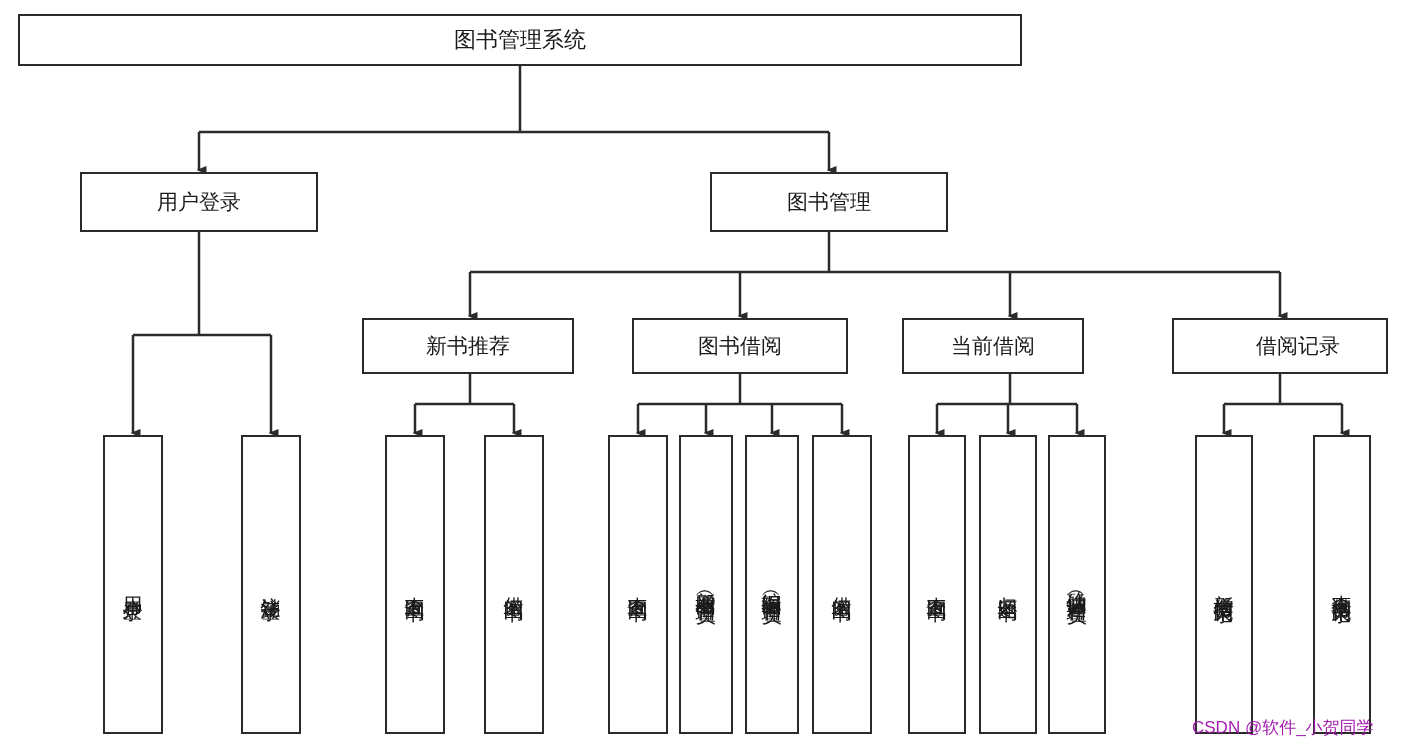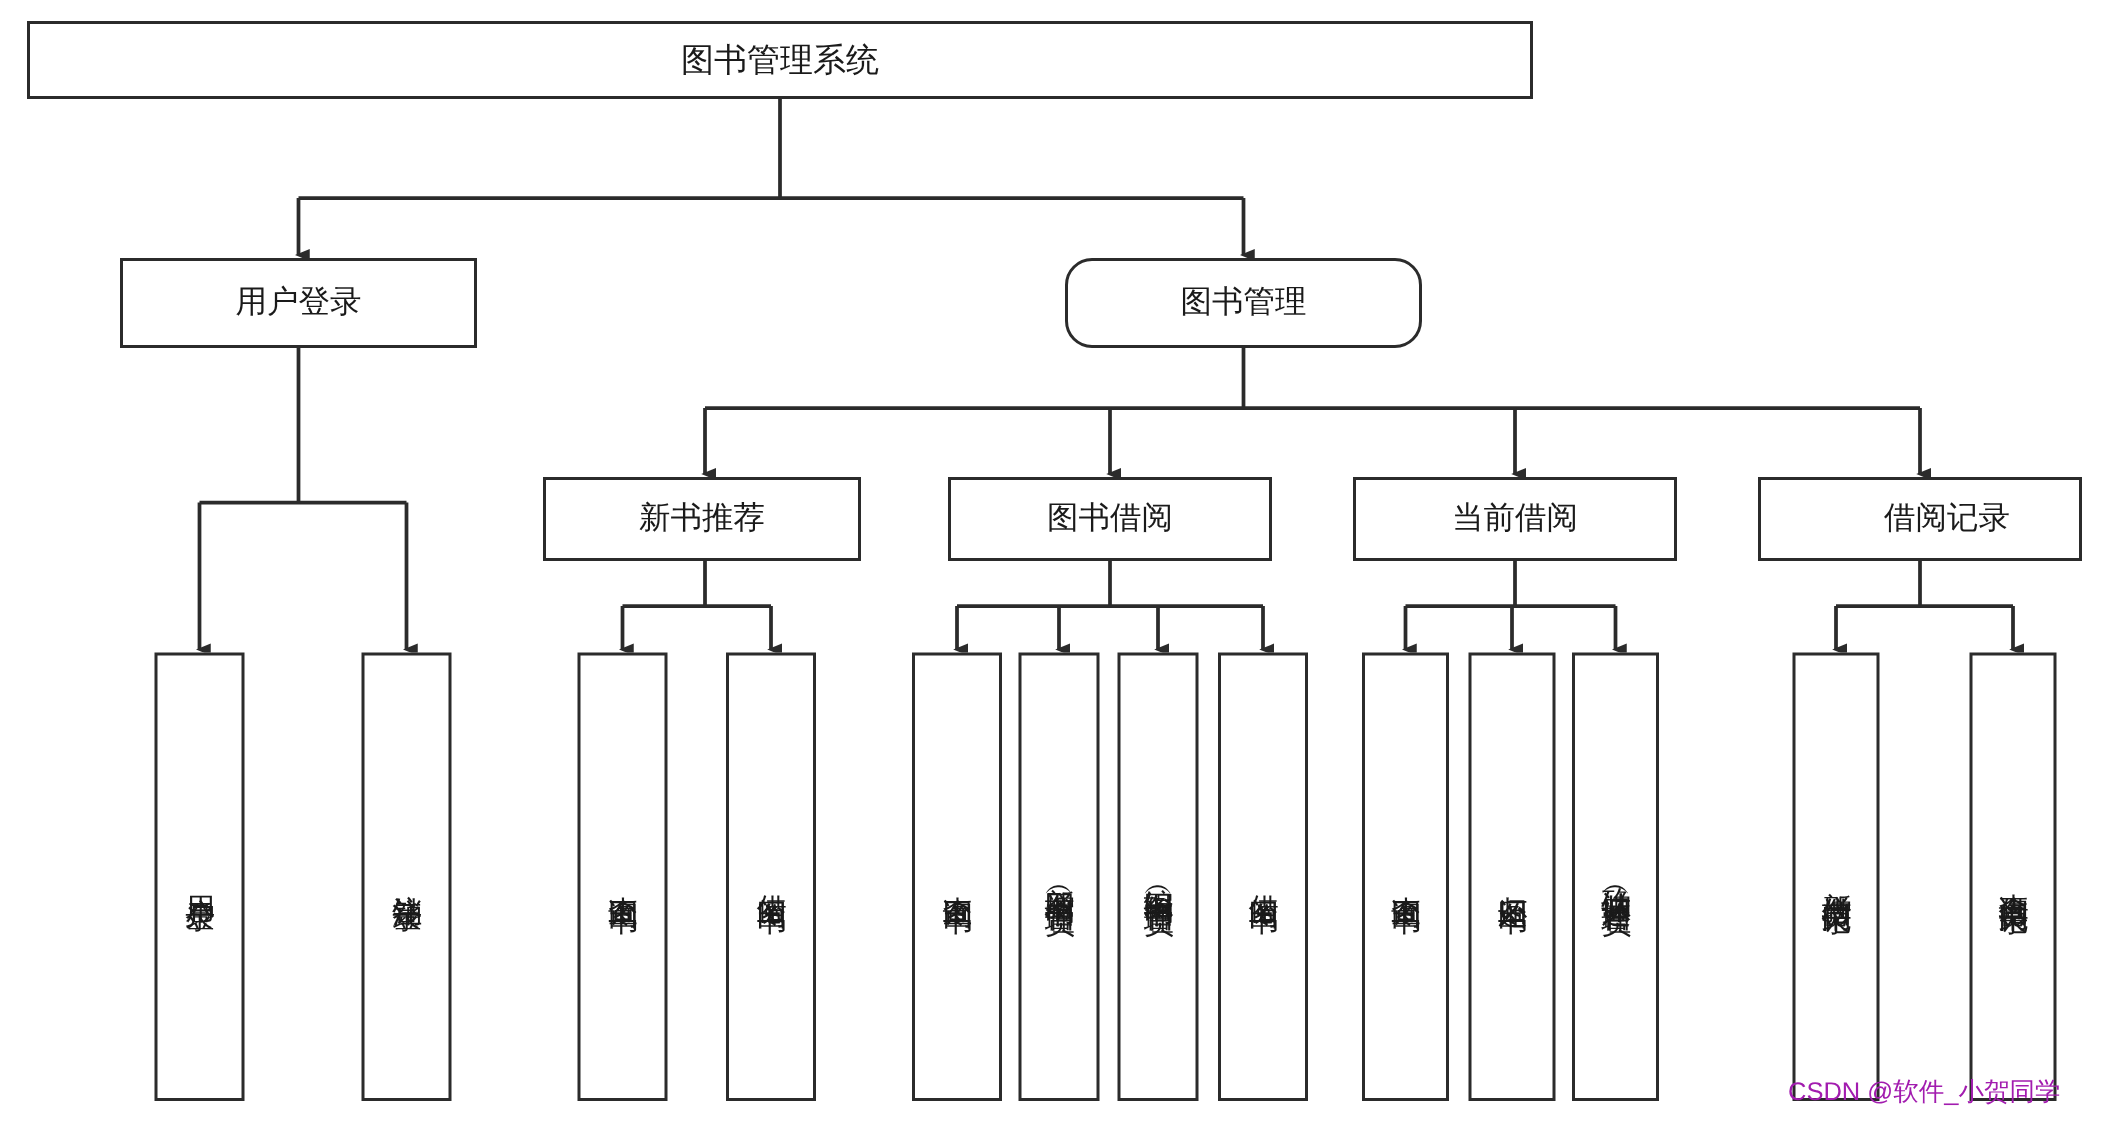--- a/index.html
+++ b/index.html
@@ -109,30 +109,30 @@
       </g>
   </svg>
 
   <div id="node-layer">
       <div class="node-box horizontal root" style="left: 18px; top: 14px; width: 1004px; height: 52px;">
         <span class="node-label">图书管理系统</span>
       </div>
       <div class="node-box horizontal" style="left: 80px; top: 172px; width: 238px; height: 60px;">
         <span class="node-label">用户登录</span>
       </div>
-      <div class="node-box horizontal" style="left: 710px; top: 172px; width: 238px; height: 60px; border-radius: 18px;">
+      <div class="node-box horizontal" style="left: 710px; top: 172px; width: 238px; height: 60px;">
         <span class="node-label">图书管理</span>
       </div>
       <div class="node-box horizontal" style="left: 362px; top: 318px; width: 212px; height: 56px;">
         <span class="node-label">新书推荐</span>
       </div>
       <div class="node-box horizontal" style="left: 632px; top: 318px; width: 216px; height: 56px;">
         <span class="node-label">图书借阅</span>
       </div>
-      <div class="node-box horizontal" style="left: 902px; top: 318px; width: 216px; height: 56px;">
+      <div class="node-box horizontal" style="left: 902px; top: 318px; width: 182px; height: 56px;">
         <span class="node-label">当前借阅</span>
       </div>
       <div class="node-box horizontal" style="left: 1172px; top: 318px; width: 216px; height: 56px; padding-left: 36px;">
         <span class="node-label">借阅记录</span>
       </div>
       <div class="node-box vertical" style="left: 103px; top: 435px; width: 60px; height: 299px;">
         <span class="node-label">用户登录</span>
       </div>
       <div class="node-box vertical" style="left: 241px; top: 435px; width: 60px; height: 299px;">
         <span class="node-label">注销登录</span>

